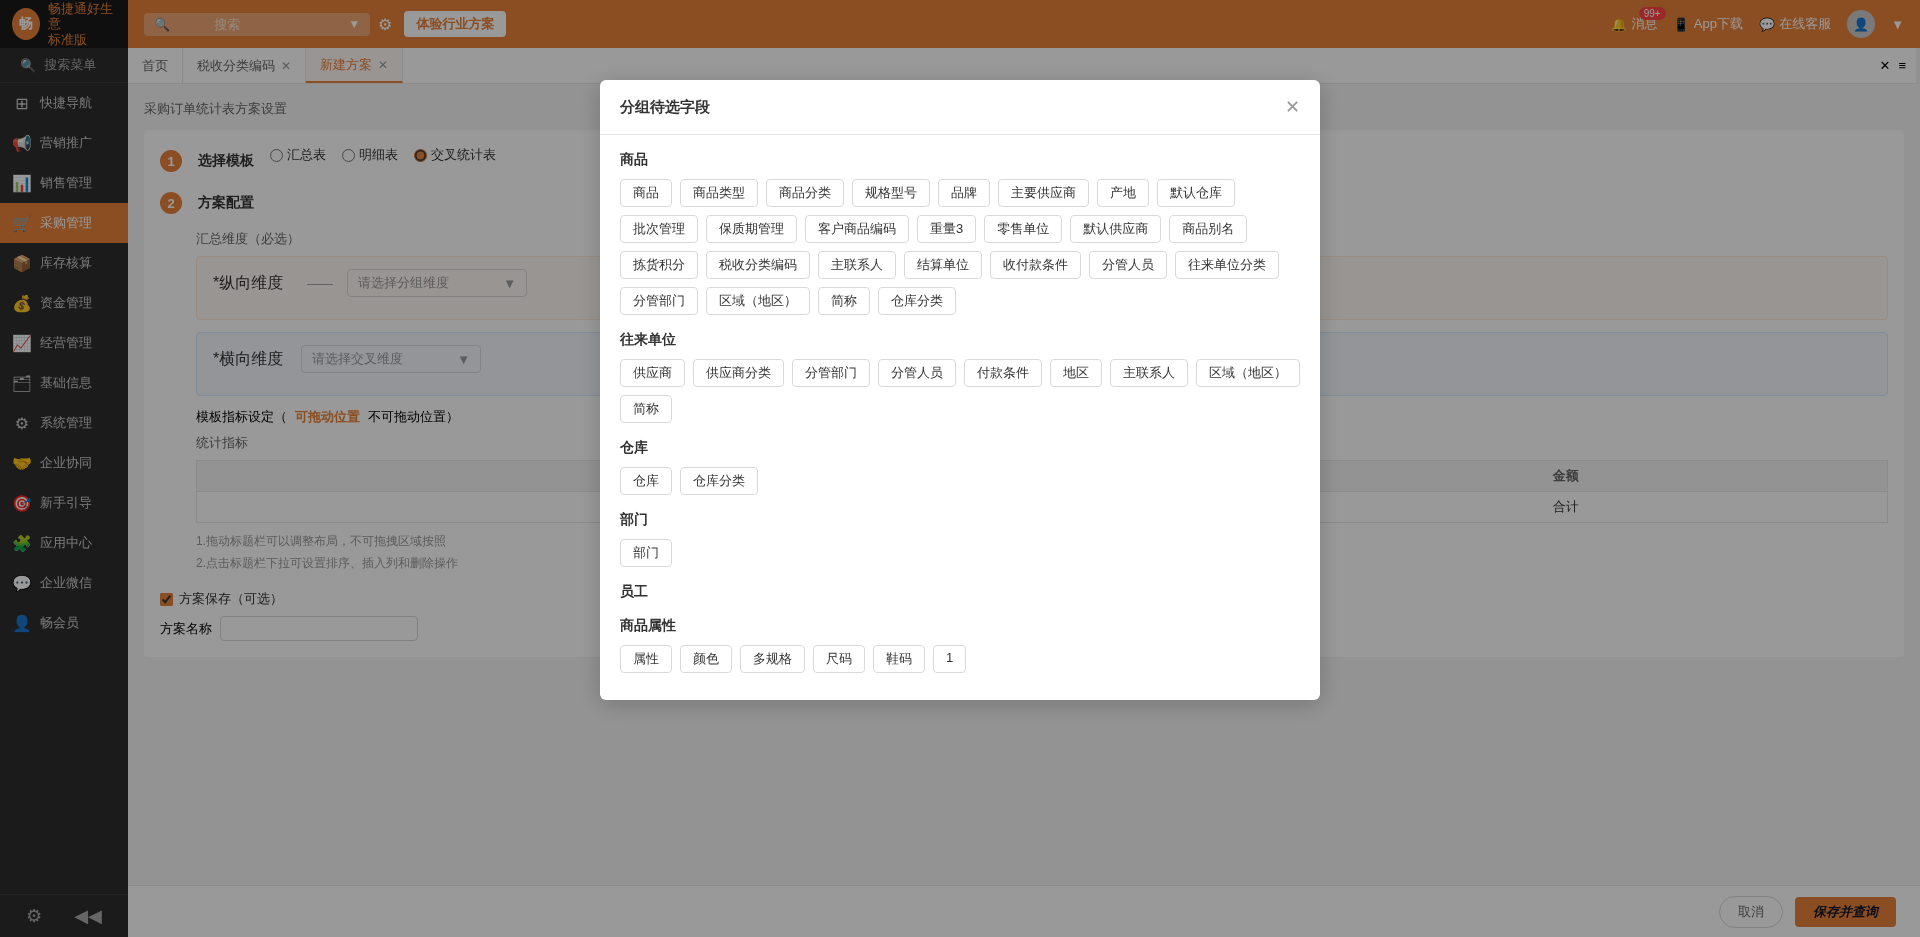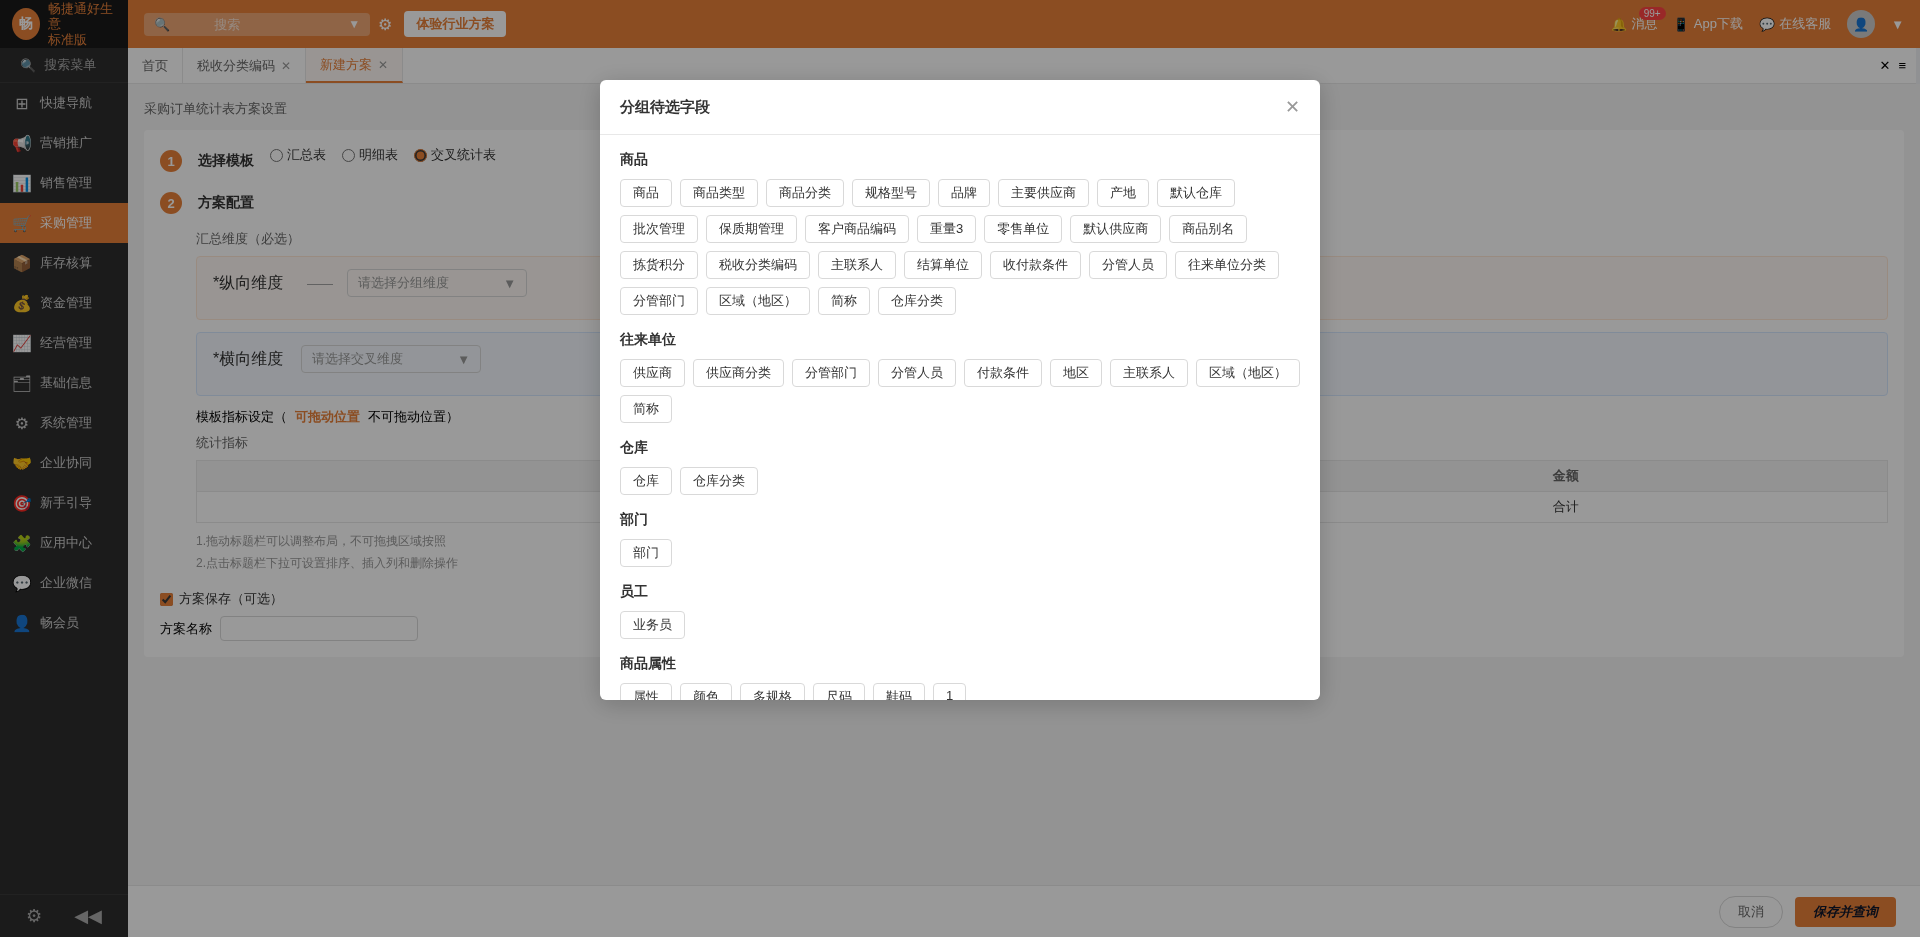--- a/index.html
+++ b/index.html
@@ -393,23 +393,20 @@
           </div>
         </div>
         <div class="modal-section">
           <div class="modal-section-title">部门</div>
           <div class="field-chips">
             <div class="field-chip">部门</div>
           </div>
         </div>
         <div class="modal-section">
           <div class="modal-section-title">员工</div>
-          <div class="field-chips">
-            <div class="field-chip">业务员</div>
-          </div>
         </div>
         <div class="modal-section">
           <div class="modal-section-title">商品属性</div>
           <div class="field-chips">
             <div class="field-chip">属性</div>
             <div class="field-chip">颜色</div>
             <div class="field-chip">多规格</div>
             <div class="field-chip">尺码</div>
             <div class="field-chip">鞋码</div>
             <div class="field-chip">1</div>

